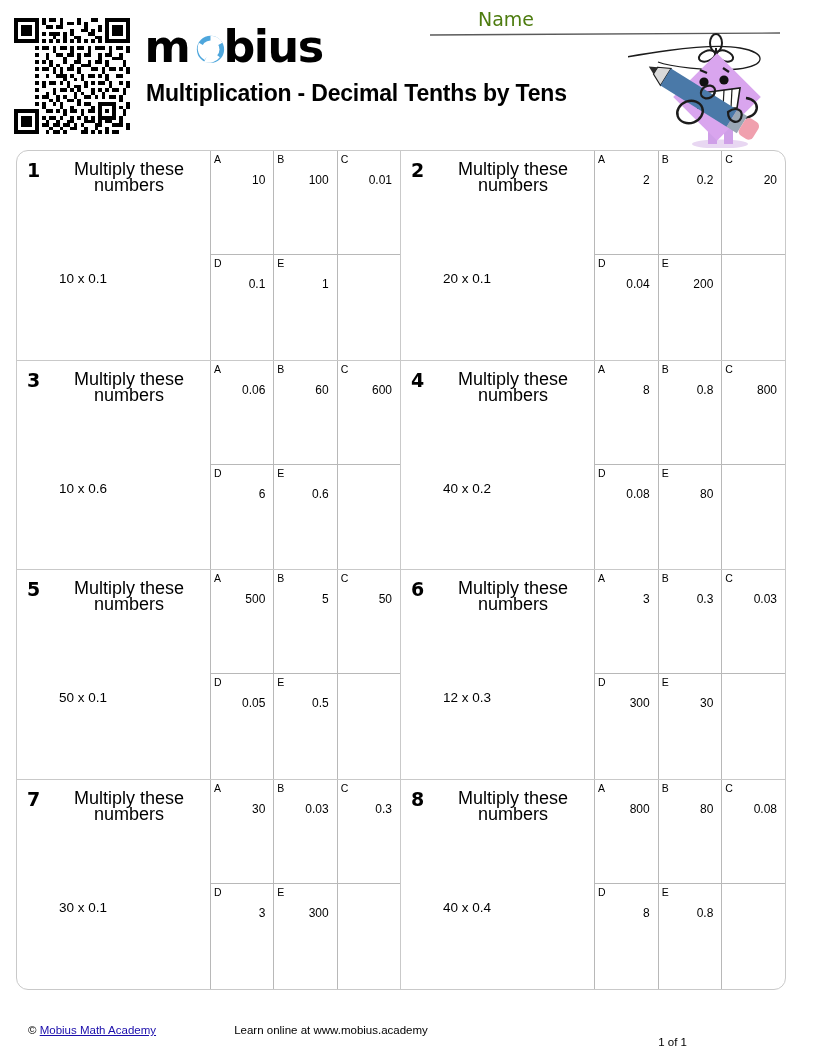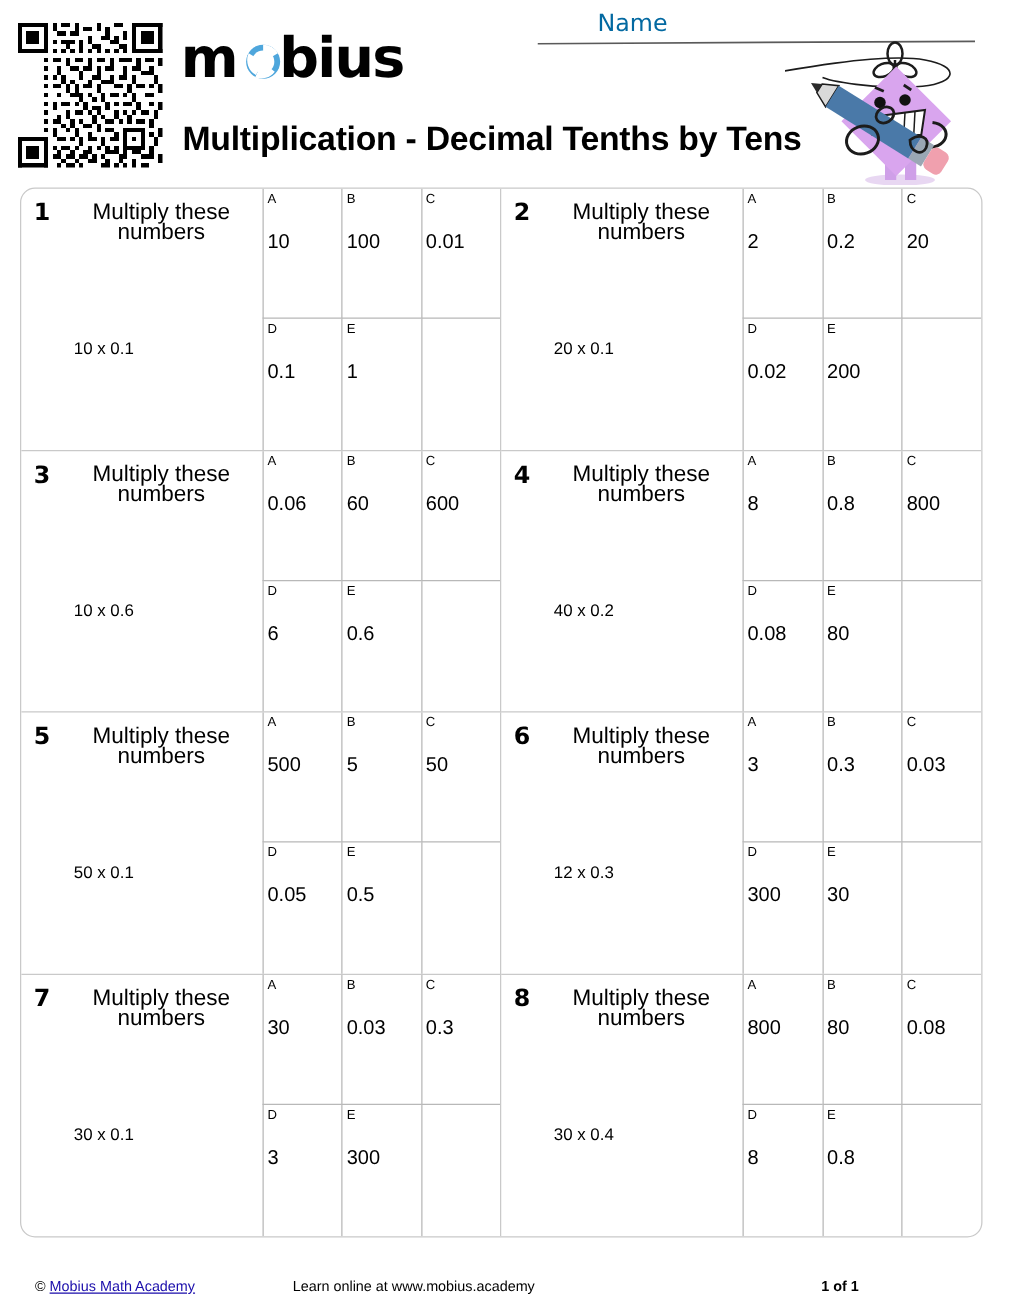--- a/index.html
+++ b/index.html
@@ -31,35 +31,34 @@
     position: absolute;
     left: 146px; top: 20px;
     width: 490px;
   }
   #logo-wordmark {
     height: 56px;
     position: relative;
     display: block;
   }
   #worksheet-title {
-    font-size: 27px;
+    font-size: 23px;
     font-weight: bold;
     letter-spacing: -0.2px;
-    margin-top: 20px;
+    margin-top: 4px;
     white-space: nowrap;
-    text-align: right;
   }
   #name-field {
     position: absolute;
     left: 430px; top: 8px;
     width: 350px;
   }
   #name-label {
     font-size: 19px;
-    color: #0369a1;
+    color: #4d7c0f;
     font-family: "DejaVu Sans", sans-serif;
     padding-left: 48px;
     line-height: 22px;
   }
   #name-rule {
     display: block;
     width: 350px; height: 10px;
   }
   #mascot {
     position: absolute;
@@ -129,22 +128,23 @@
     padding: 2px 6px 0 3px;
   }
   .opt.r2 { border-bottom: none; }
   .opt-letter {
     font-size: 10.5px;
     line-height: 12px;
     display: block;
   }
   .opt-value {
     display: block;
-    font-size: 16px;
-    margin-top: 20px;
+    text-align: right;
+    font-size: 12px;
+    margin-top: 8px;
     padding-right: 2px;
   }
   .opt.blank { border-left: 1px solid #b8b8b8; }
 
   
   #footer {
     position: absolute;
     left: 0; top: 1024px;
     width: 815px;
     font-size: 11.5px;
@@ -157,23 +157,22 @@
   #footer-copyright .sym { color: #000; }
   #footer-link {
     color: #1a0dab;
   }
   #footer-center {
     position: absolute; left: 0; top: 0;
     width: 662px;
     text-align: center;
   }
   #footer-page {
-    position: absolute; right: 128px; top: 0;
+    position: absolute; right: 128px; top: 12px;
     white-space: nowrap;
-    font-weight: bold;
   }
 </style>
 </head>
 <body>
 
 <div id="header">
 
   <svg id="qr-code" viewBox="0 0 33 33" shape-rendering="crispEdges" aria-hidden="true">
     <rect width="33" height="33" fill="#fff"></rect>
     <g fill="#000">
@@ -495,21 +494,21 @@
       <div class="opt r1">
         <span class="opt-letter">B</span>
         <span class="opt-value">0.2</span>
       </div>
       <div class="opt r1">
         <span class="opt-letter">C</span>
         <span class="opt-value">20</span>
       </div>
       <div class="opt r2">
         <span class="opt-letter">D</span>
-        <span class="opt-value">0.02</span>
+        <span class="opt-value">0.04</span>
       </div>
       <div class="opt r2">
         <span class="opt-letter">E</span>
         <span class="opt-value">200</span>
       </div>
       <div class="opt r2 blank"></div>
     </div>
   </div>
 
   <div class="question col-left">
@@ -664,21 +663,21 @@
         <span class="opt-value">300</span>
       </div>
       <div class="opt r2 blank"></div>
     </div>
   </div>
 
   <div class="question col-right row-last">
     <div class="q-left">
       <div class="q-number">8</div>
       <div class="q-prompt">Multiply these numbers</div>
-      <div class="q-expression">30 x 0.4</div>
+      <div class="q-expression">40 x 0.4</div>
     </div>
     <div class="q-options">
       <div class="opt r1">
         <span class="opt-letter">A</span>
         <span class="opt-value">800</span>
       </div>
       <div class="opt r1">
         <span class="opt-letter">B</span>
         <span class="opt-value">80</span>
       </div>

